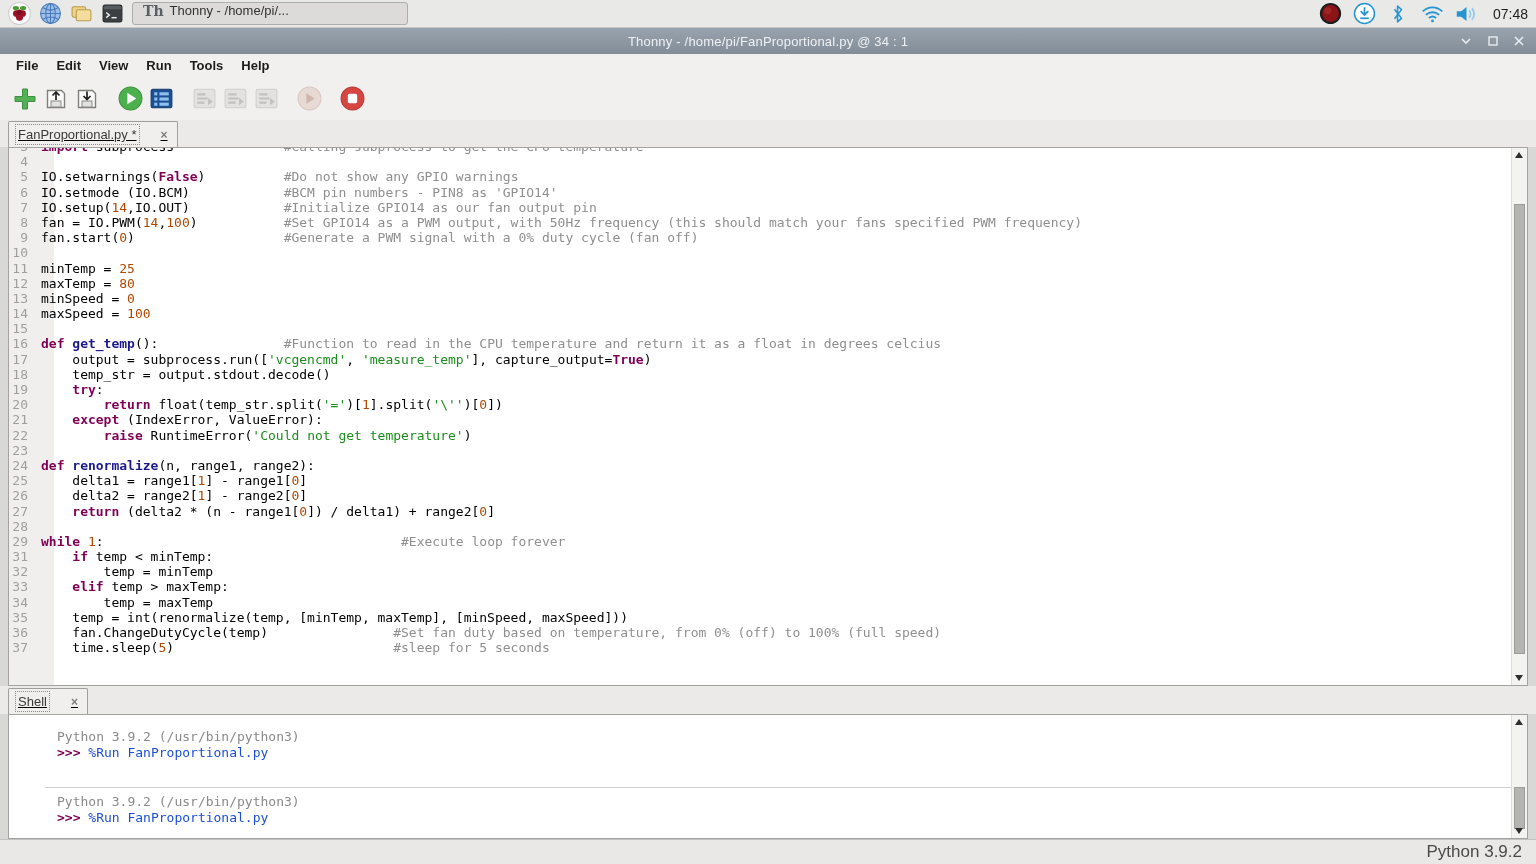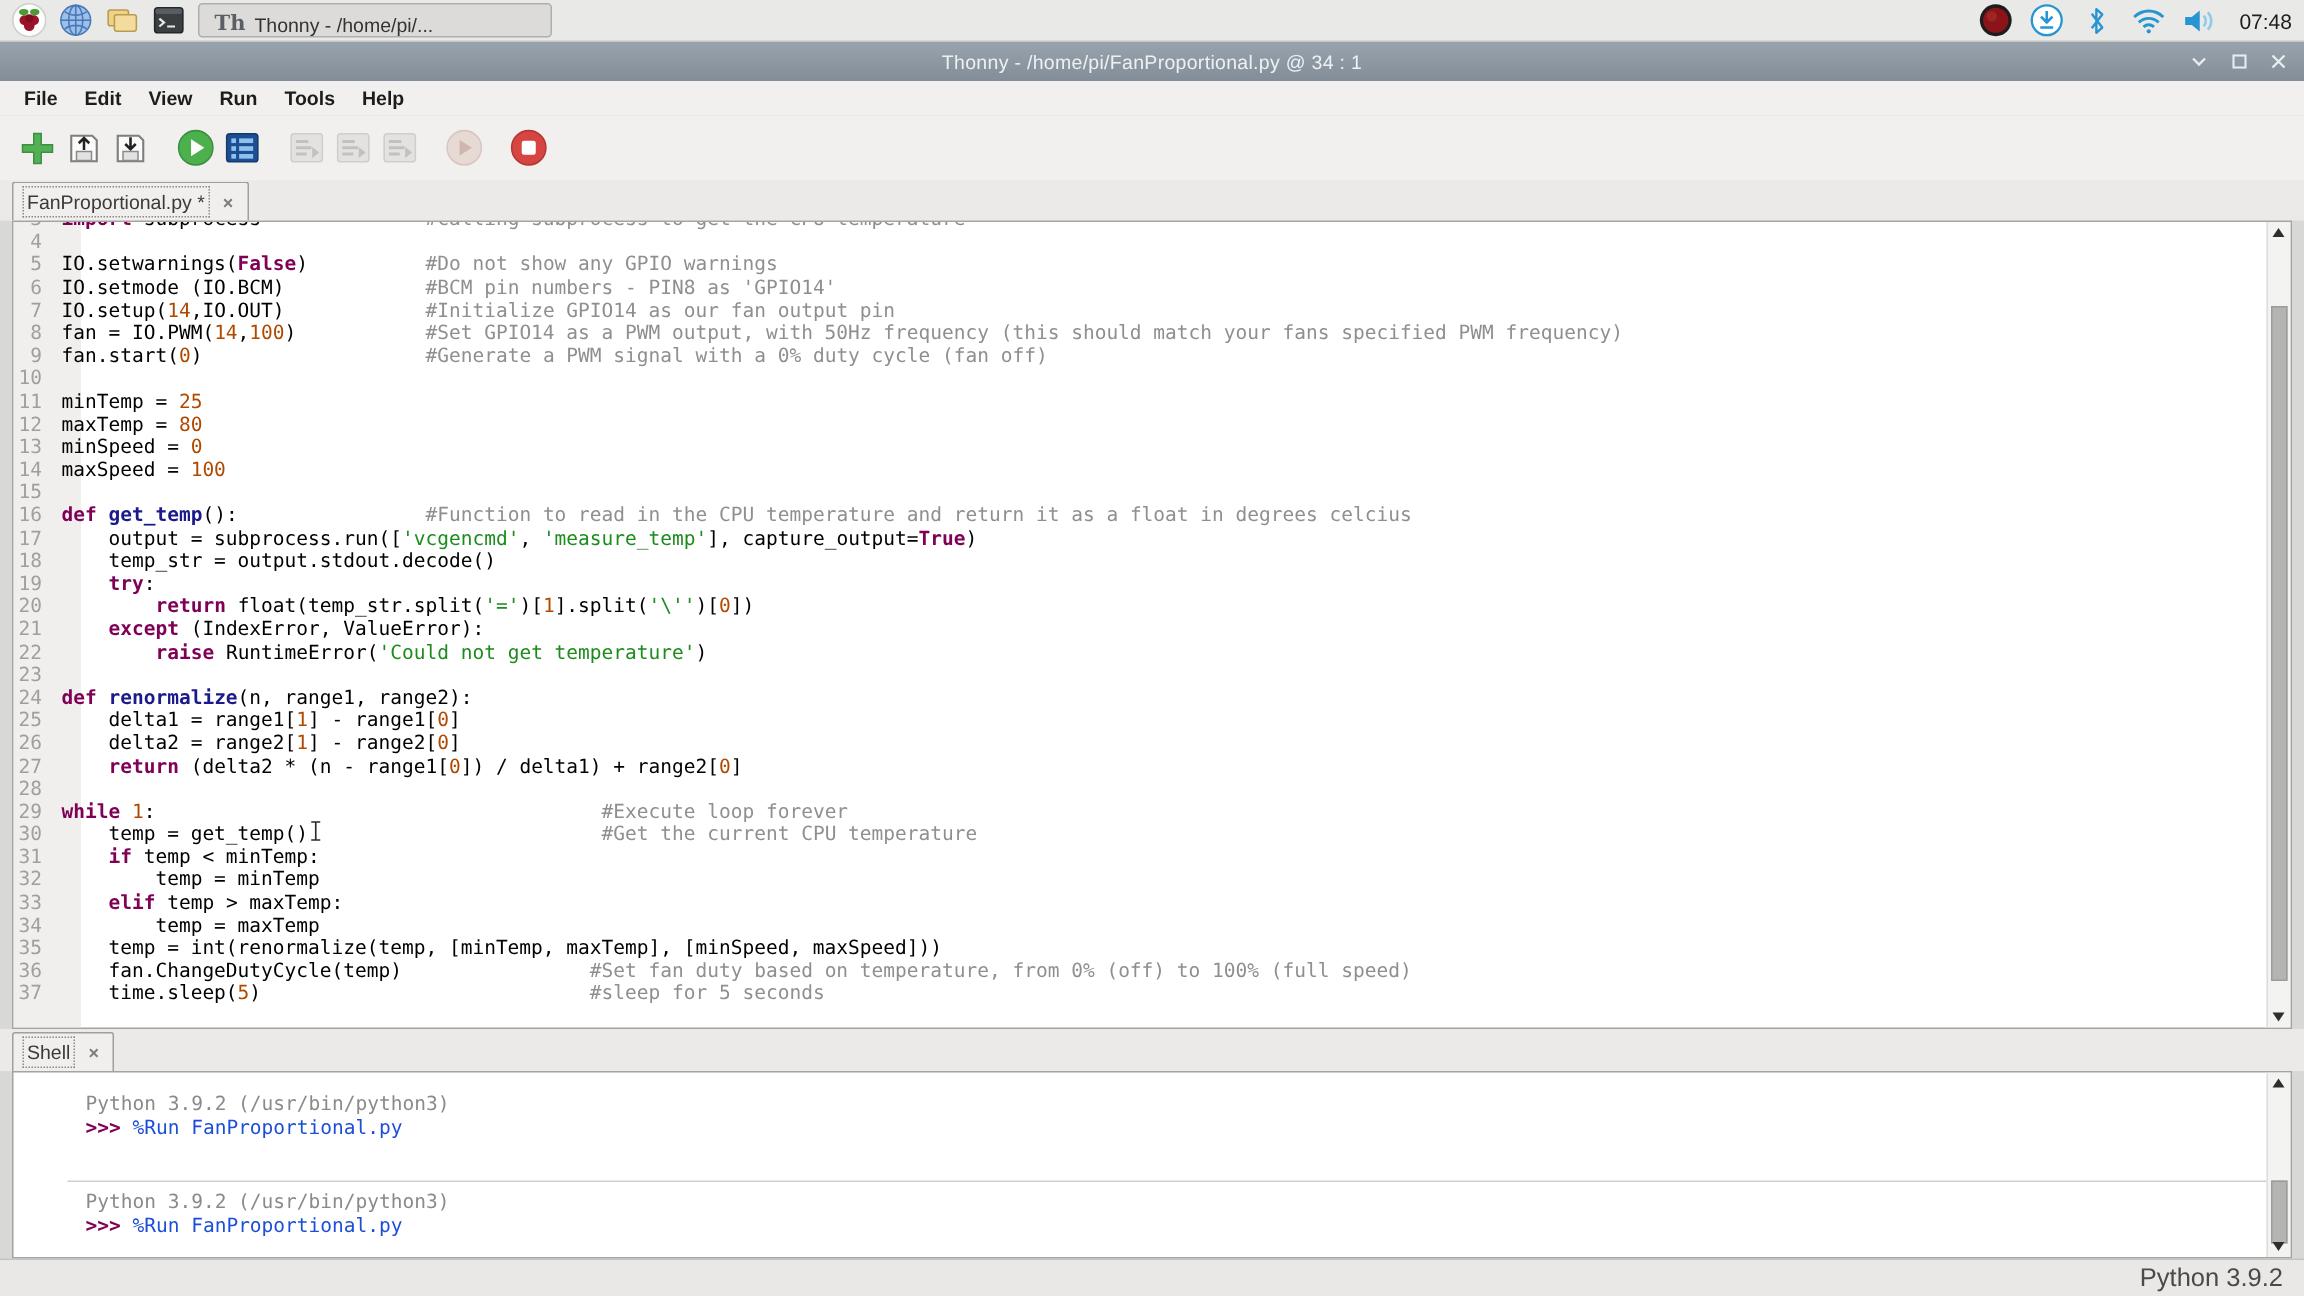--- a/index.html
+++ b/index.html
@@ -8,44 +8,44 @@
     width:1536px; height:864px; overflow:hidden;
     background:#d8d8d6;
     font-family:"Liberation Sans", sans-serif;
     -webkit-font-smoothing:antialiased;
   }
 
   
   .taskbar { height:28px; background:#e9e9e7; border-bottom:1px solid #c6c6c4;
     display:flex; align-items:center; padding:0 8px; gap:8px; }
   .tb-icon { width:23px; height:23px; display:flex; align-items:center; justify-content:center; }
-  .task-button { height:23px; display:flex; align-items:flex-end; gap:6px;
+  .task-button { height:23px; display:flex; align-items:flex-start; gap:6px;
     background:#dcdbd9; border:1px solid #aeaeac; border-radius:3px;
-    padding:0 10px; width:236px; font-size:13px; color:#333; overflow:hidden; white-space:nowrap; }
+    padding:0 10px; width:276px; font-size:13px; color:#333; overflow:hidden; white-space:nowrap; }
   .thonny-glyph { font-family:"DejaVu Serif", serif; font-weight:bold; color:#5a5f66; font-size:14px; }
   .tray { margin-left:auto; display:flex; align-items:center; gap:11px; }
   .clock { font-size:14px; color:#1d1d1d; margin-left:4px; }
 
   
   .titlebar { height:26px; background:linear-gradient(#99a3ad,#838d98);
     display:flex; align-items:center; justify-content:center; position:relative; }
   .title-text { font-size:13px; color:#eef1f4; letter-spacing:.2px; }
   .win-controls { position:absolute; right:12px; top:0; height:100%; display:flex; gap:16px; align-items:center; }
   .win-btn { display:flex; align-items:center; justify-content:center; }
 
   .menubar { height:23px; background:#f1f0ee; display:flex; align-items:center; padding-left:7px;font-weight:bold; }
   .menu-item { font-size:13px; color:#1c1c1c; padding:2px 9px; }
 
   .toolbar { height:43px; background:#f1f0ee; display:flex; align-items:center; padding-left:11px; }
   .tool-btn { width:28px; height:28px; display:flex; align-items:center; justify-content:center; margin-right:3px; }
   .tool-gap { width:12px; }
 
   .tabbar { height:27px; background:#eceae8; display:flex; align-items:flex-end; padding-left:8px; }
   .tab { height:26px; background:#f0efed; border:1px solid #9f9f9d; border-bottom:none;
-    border-radius:2px 2px 0 0; display:flex; align-items:center; padding:0 9px; gap:12px; }
+    border-radius:2px 2px 0 0; display:flex; align-items:center; padding:0 9px; gap:24px;text-decoration:underline; }
   .tab-label { font-size:13px; color:#3a3a3a; outline:1px dotted #8a8a8a; outline-offset:2px; white-space:nowrap; }
   .tab-close { color:#7d7d7b; font-size:12px; font-weight:bold; line-height:1; }
 
   
   .editor-wrap { margin:0 8px; height:539px; background:#fff; border:1px solid #a3a3a1;
     position:relative; overflow:hidden; }
   .gutter-bg { position:absolute; left:0; top:0; bottom:0; width:45px; background:#f0efee; border-right:1px solid #eceber; }
   .code-area { position:absolute; left:0; top:-9px; right:16px;
     font-family:"DejaVu Sans Mono", monospace; font-size:13px; line-height:15.2px; }
   .code-line { white-space:pre; height:15.2px; }
@@ -297,23 +297,20 @@
       <div class="code-line"><span class="ln">20</span><span class="tk-p">        </span><span class="tk-k">return</span><span class="tk-p"> float(temp_str.split(</span><span class="tk-s">'='</span><span class="tk-p">)[</span><span class="tk-n">1</span><span class="tk-p">].split(</span><span class="tk-s">'\''</span><span class="tk-p">)[</span><span class="tk-n">0</span><span class="tk-p">])</span></div>
       <div class="code-line"><span class="ln">21</span><span class="tk-p">    </span><span class="tk-k">except</span><span class="tk-p"> (IndexError, ValueError):</span></div>
       <div class="code-line"><span class="ln">22</span><span class="tk-p">        </span><span class="tk-k">raise</span><span class="tk-p"> RuntimeError(</span><span class="tk-s">'Could not get temperature'</span><span class="tk-p">)</span></div>
       <div class="code-line"><span class="ln">23</span></div>
       <div class="code-line"><span class="ln">24</span><span class="tk-k">def</span><span class="tk-p"> </span><span class="tk-d">renormalize</span><span class="tk-p">(n, range1, range2):</span></div>
       <div class="code-line"><span class="ln">25</span><span class="tk-p">    delta1 = range1[</span><span class="tk-n">1</span><span class="tk-p">] - range1[</span><span class="tk-n">0</span><span class="tk-p">]</span></div>
       <div class="code-line"><span class="ln">26</span><span class="tk-p">    delta2 = range2[</span><span class="tk-n">1</span><span class="tk-p">] - range2[</span><span class="tk-n">0</span><span class="tk-p">]</span></div>
       <div class="code-line"><span class="ln">27</span><span class="tk-p">    </span><span class="tk-k">return</span><span class="tk-p"> (delta2 * (n - range1[</span><span class="tk-n">0</span><span class="tk-p">]) / delta1) + range2[</span><span class="tk-n">0</span><span class="tk-p">]</span></div>
       <div class="code-line"><span class="ln">28</span></div>
       <div class="code-line"><span class="ln">29</span><span class="tk-k">while</span><span class="tk-p"> </span><span class="tk-n">1</span><span class="tk-p">:</span><span class="tk-p">                                      </span><span class="tk-c">#Execute loop forever</span></div>
-      <div class="code-line"><span class="ln">30</span><span class="tk-p">    temp = get_temp()</span><span class="ibeam"><svg width="9" height="14" viewBox="0 0 9 14">
-            <path d="M1.5 1h6M4.5 1v12M1.5 13h6" stroke="#2a2a2a" stroke-width="1.1" fill="none"></path>
-          </svg></span><span class="tk-p">                         </span><span class="tk-c">#Get the current CPU temperature</span></div>
       <div class="code-line"><span class="ln">31</span><span class="tk-p">    </span><span class="tk-k">if</span><span class="tk-p"> temp &lt; minTemp:</span></div>
       <div class="code-line"><span class="ln">32</span><span class="tk-p">        temp = minTemp</span></div>
       <div class="code-line"><span class="ln">33</span><span class="tk-p">    </span><span class="tk-k">elif</span><span class="tk-p"> temp &gt; maxTemp:</span></div>
       <div class="code-line"><span class="ln">34</span><span class="tk-p">        temp = maxTemp</span></div>
       <div class="code-line"><span class="ln">35</span><span class="tk-p">    temp = int(renormalize(temp, [minTemp, maxTemp], [minSpeed, maxSpeed]))</span></div>
       <div class="code-line"><span class="ln">36</span><span class="tk-p">    fan.ChangeDutyCycle(temp)</span><span class="tk-p">                </span><span class="tk-c">#Set fan duty based on temperature, from 0% (off) to 100% (full speed)</span></div>
       <div class="code-line"><span class="ln">37</span><span class="tk-p">    time.sleep(</span><span class="tk-n">5</span><span class="tk-p">)</span><span class="tk-p">                            </span><span class="tk-c">#sleep for 5 seconds</span></div>
     </div>
   <div class="vscroll">
     <div class="tri-up"></div>

